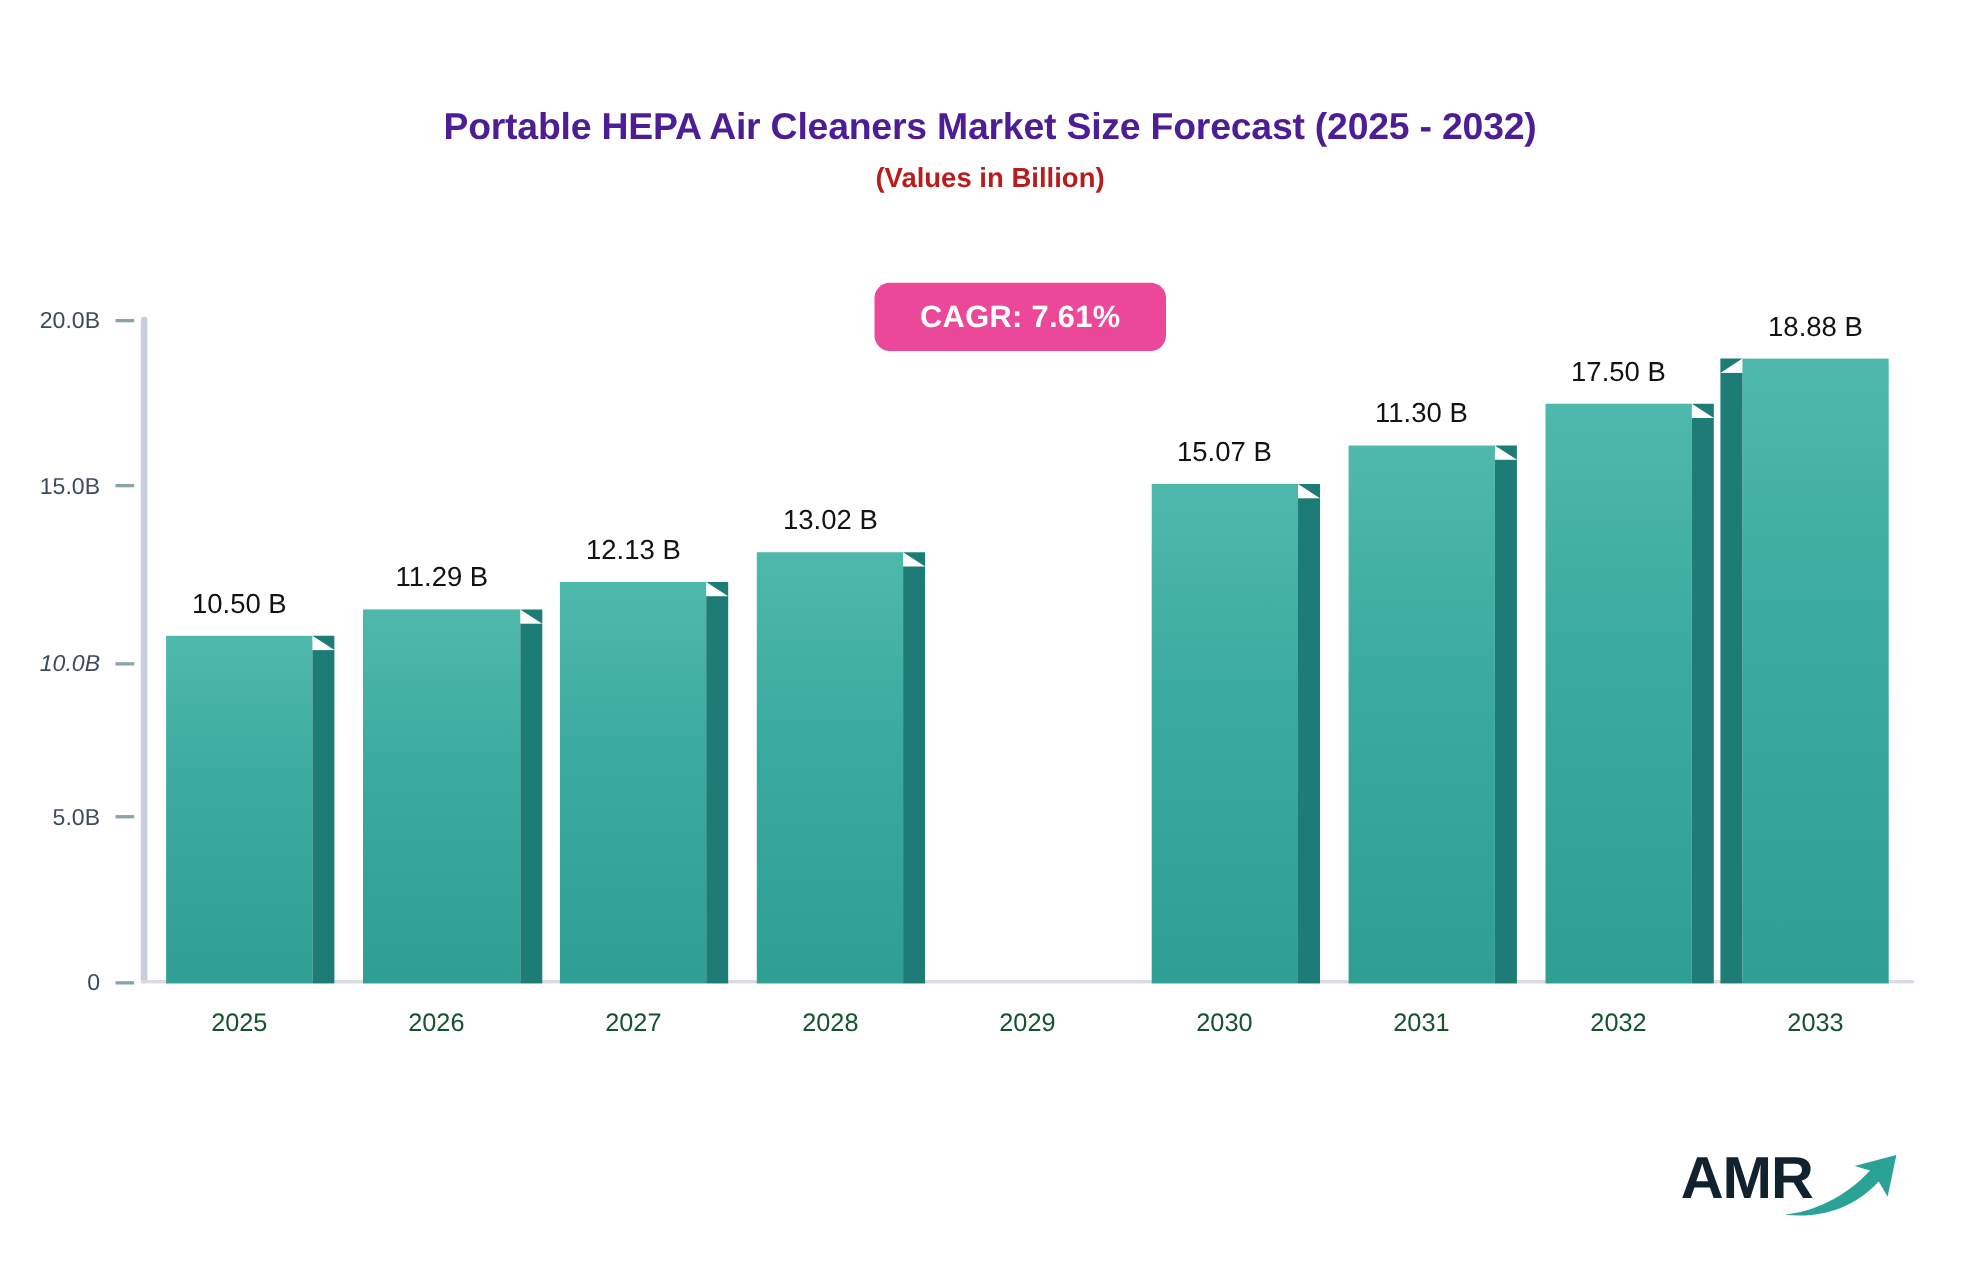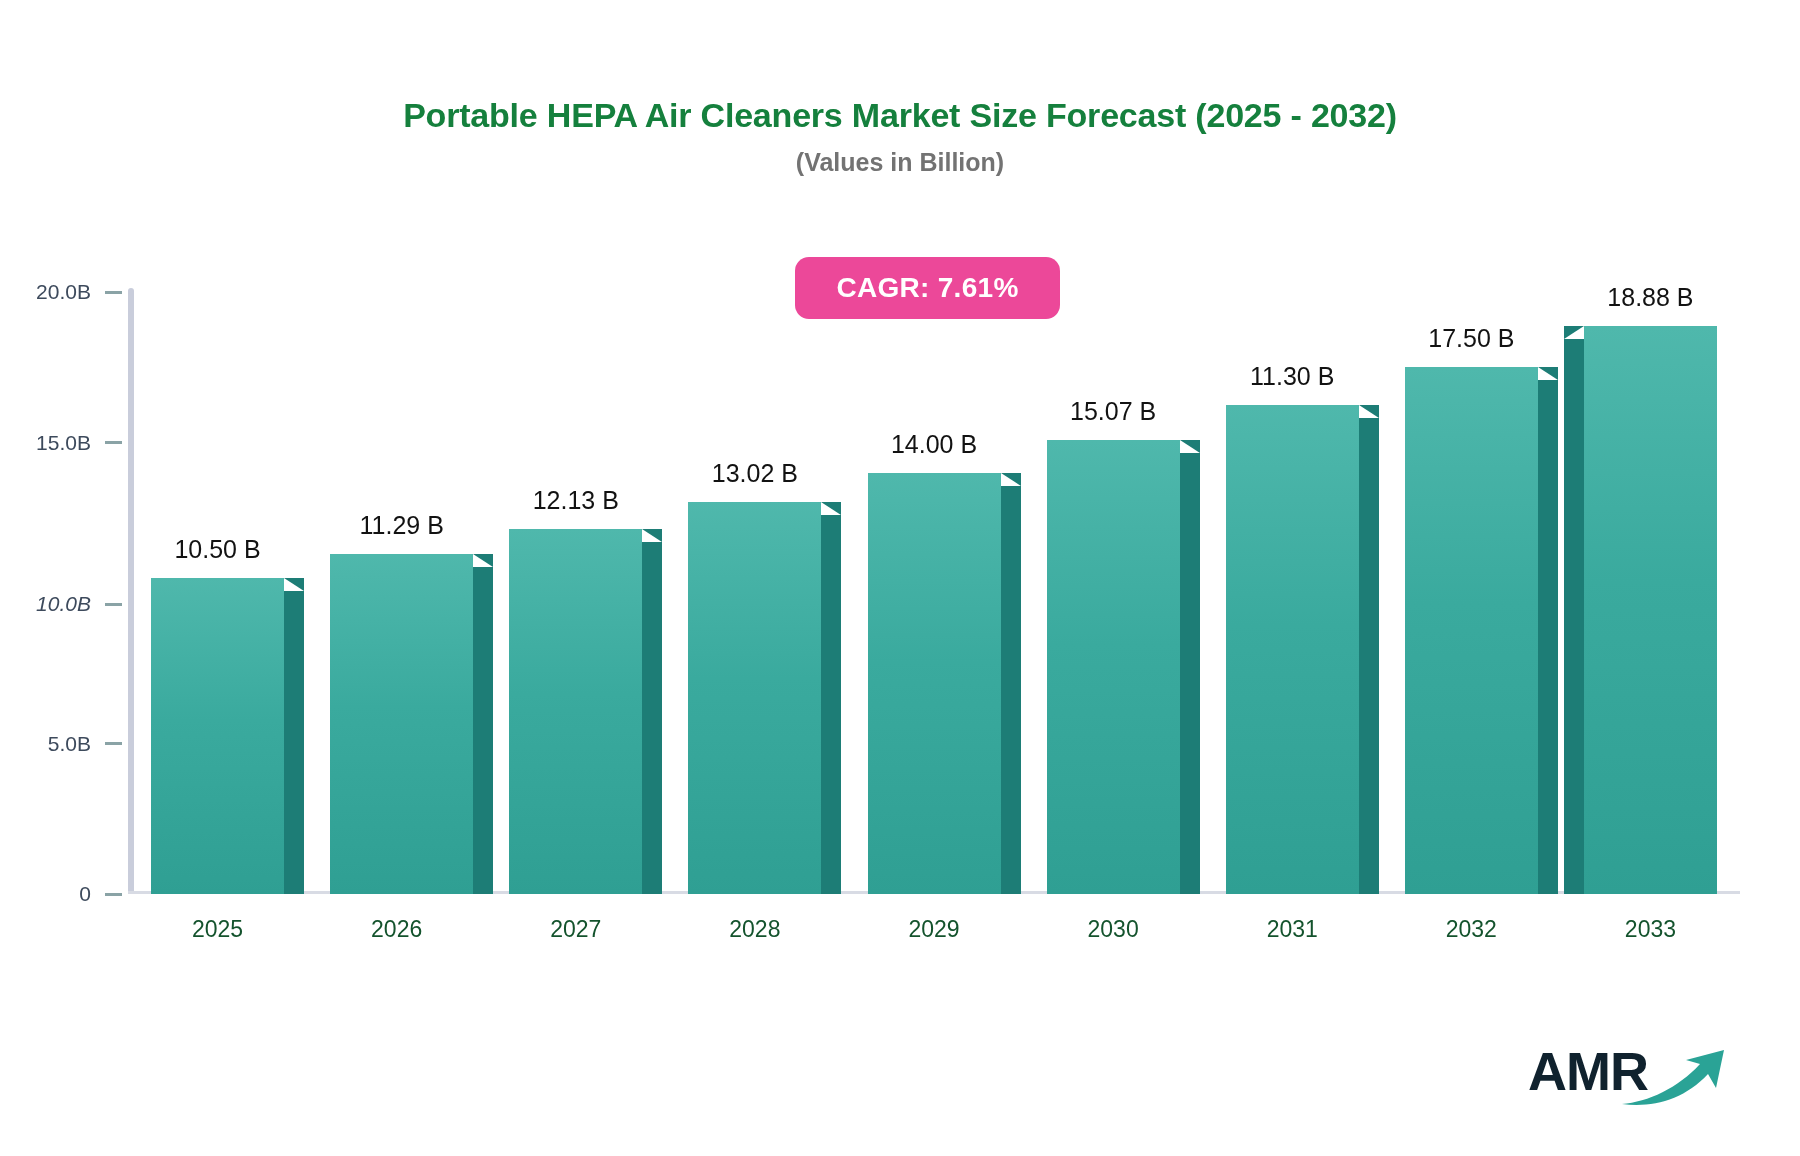--- a/index.html
+++ b/index.html
@@ -21,32 +21,32 @@
 
   
   .title {
     position: absolute;
     left: 0;
     top: 96px;
     width: 1800px;
     text-align: center;
     font-size: 34px;
     font-weight: bold;
-    color: #15803d;
+    color: #4c1d95;
     letter-spacing: -0.2px;
   }
   .subtitle {
     position: absolute;
     left: 0;
     top: 148px;
     width: 1800px;
     text-align: center;
     font-size: 25px;
     font-weight: bold;
-    color: #737373;
+    color: #b91c1c;
   }
 
   
   .cagr-badge {
     position: absolute;
     left: 795px;
     top: 257px;
     width: 265px;
     height: 62px;
     background: #ec4899;
@@ -219,26 +219,20 @@
         <div class="bar-side right" style="height: 352.113px;"></div>
         <div class="bevel-right" style="bottom: 352.113px;"></div>
         <div class="bar-label" style="bottom: 379.113px;">12.13 B</div>
       </div>
       <div class="bar-wrap" style="left: 560.389px; width: 133px; height: 391.902px;">
         <div class="bar-face" style="height: 391.902px;"></div>
         <div class="bar-side right" style="height: 378.902px;"></div>
         <div class="bevel-right" style="bottom: 378.902px;"></div>
         <div class="bar-label" style="bottom: 405.902px;">13.02 B</div>
       </div>
-      <div class="bar-wrap" style="left: 739.5px; width: 133px; height: 421.4px;">
-        <div class="bar-face" style="height: 421.4px;"></div>
-        <div class="bar-side right" style="height: 408.4px;"></div>
-        <div class="bevel-right" style="bottom: 408.4px;"></div>
-        <div class="bar-label" style="bottom: 435.4px;">14.00 B</div>
-      </div>
       <div class="bar-wrap" style="left: 918.611px; width: 133px; height: 453.607px;">
         <div class="bar-face" style="height: 453.607px;"></div>
         <div class="bar-side right" style="height: 440.607px;"></div>
         <div class="bevel-right" style="bottom: 440.607px;"></div>
         <div class="bar-label" style="bottom: 467.607px;">15.07 B</div>
       </div>
       <div class="bar-wrap" style="left: 1097.72px; width: 133px; height: 488.523px;">
         <div class="bar-face" style="height: 488.523px;"></div>
         <div class="bar-side right" style="height: 475.523px;"></div>
         <div class="bevel-right" style="bottom: 475.523px;"></div>

